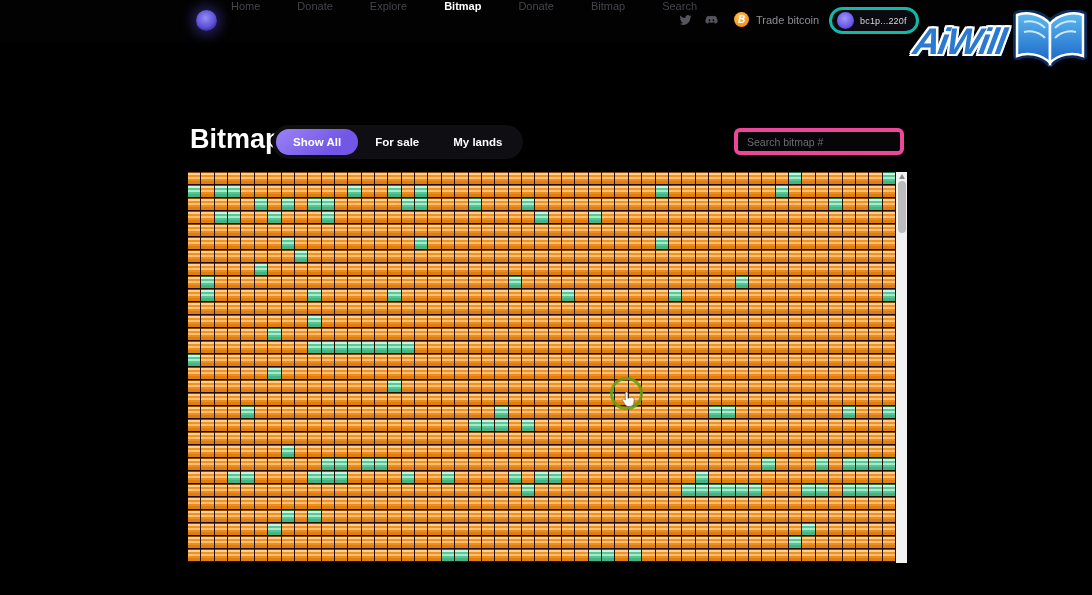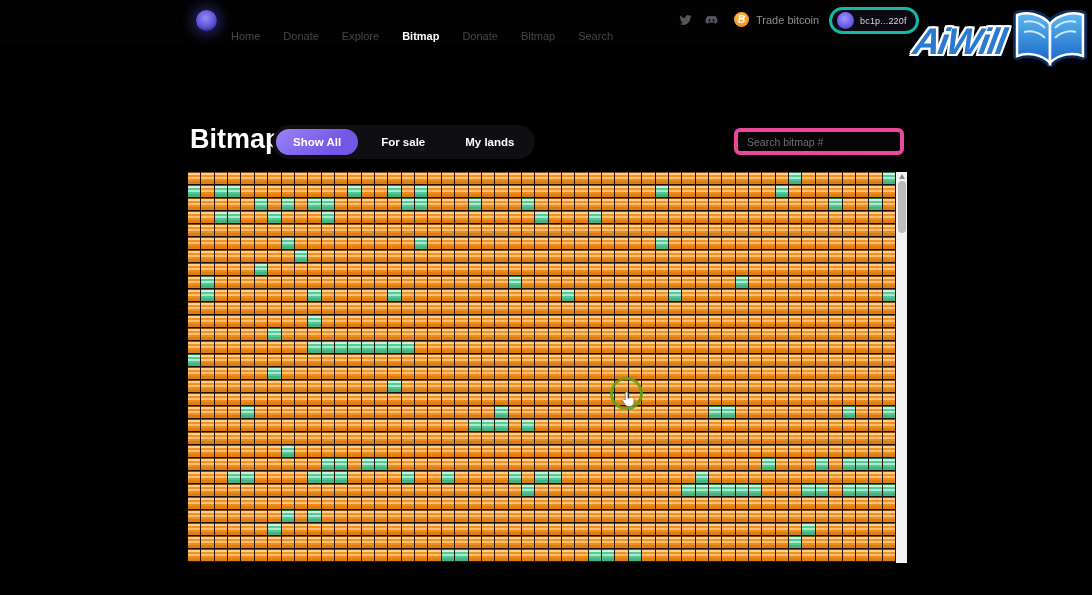--- a/index.html
+++ b/index.html
@@ -4,21 +4,21 @@
 <style>
   * { margin:0; padding:0; box-sizing:border-box; }
   html,body { width:1092px; height:595px; background:#000; overflow:hidden;
               font-family:"Liberation Sans", sans-serif; position:relative; }
 
   
   .topnav { position:absolute; top:0; left:0; width:100%; height:42px; background:#020202; }
   .logo-orb { position:absolute; left:196px; top:10px; width:21px; height:21px; border-radius:50%;
               background:radial-gradient(circle at 45% 38%, #978df2, #5b4fd9 55%, #1d1860 92%);
               box-shadow:0 0 12px 5px rgba(92,80,220,.35); cursor:pointer; }
-  .nav-links { position:absolute; left:231px; top:0; height:42px; display:flex; align-items:flex-end; gap:23px; }
+  .nav-links { position:absolute; left:231px; top:0; height:42px; display:flex; align-items:flex-start; gap:37px; }
   .nav-link { font-size:11px; color:#45454d; cursor:pointer; white-space:nowrap; }
   .nav-link.active { color:#ffffff; font-weight:bold; }
   .social { position:absolute; left:679px; top:14px; display:flex; gap:13px; align-items:center; }
   .soc-ic { width:13px; height:13px; display:block; cursor:pointer; }
   .trade { position:absolute; left:734px; top:12px; display:flex; align-items:center; gap:7px; cursor:pointer; }
   .btc-icon { width:15px; height:15px; border-radius:50%; color:#fff; font-size:10px; font-weight:bold;
               font-style:italic; display:flex; align-items:center; justify-content:center;
               background:radial-gradient(circle at 40% 32%, #ffc05a, #f7931a 70%, #d97708); }
   .trade-label { font-size:11px; color:#8d8d95; }
   .wallet-pill { position:absolute; left:829px; top:7px; height:27px; min-width:81px; border:3px solid #14b8a6;
@@ -34,21 +34,21 @@
   .aiwill-text { font-size:37px; font-weight:bold; font-style:italic; letter-spacing:-2px;
                  transform:skewX(-10deg); color:#2a7ad2; line-height:1;
                  text-shadow:-2px -2px 0 #fff, 2px -2px 0 #fff, -2px 2px 0 #fff, 2px 2px 0 #fff,
                              0 -2px 0 #fff, 0 2px 0 #fff, -2px 0 0 #fff, 2px 0 0 #fff,
                              3px 5px 3px rgba(5,15,40,.9); }
   .book-icon { width:76px; height:62px; display:block; filter:drop-shadow(2px 3px 2px rgba(0,0,20,.8)); }
 
   
   .page-title { position:absolute; left:190px; top:124px; font-size:27px; font-weight:bold; color:#fff; }
   .tabs { position:absolute; left:272px; top:125px; height:34px; background:#0e0e13; border-radius:18px;
-          display:flex; align-items:center; padding:3px 4px;gap:6px; }
+          display:flex; align-items:center; padding:3px 4px; }
   .tab { padding:7px 17px; font-size:11.5px; font-weight:bold; color:#fff; border-radius:15px;
          cursor:pointer; white-space:nowrap; }
   .tab.active { background:linear-gradient(140deg,#9b83f5 0%,#7257e6 70%); }
   .search-box { position:absolute; left:734px; top:128px; width:170px; height:27px; background:#060608;
                 border:4px solid #ec4899; border-radius:6px; display:flex; align-items:center; }
   .search-box input { background:transparent; border:none; outline:none; color:#ddd; font-size:10.5px;
                       padding:0 9px; width:100%; font-family:"Liberation Sans", sans-serif; }
   .search-box input::placeholder { color:#6c6c74; }
 
   

